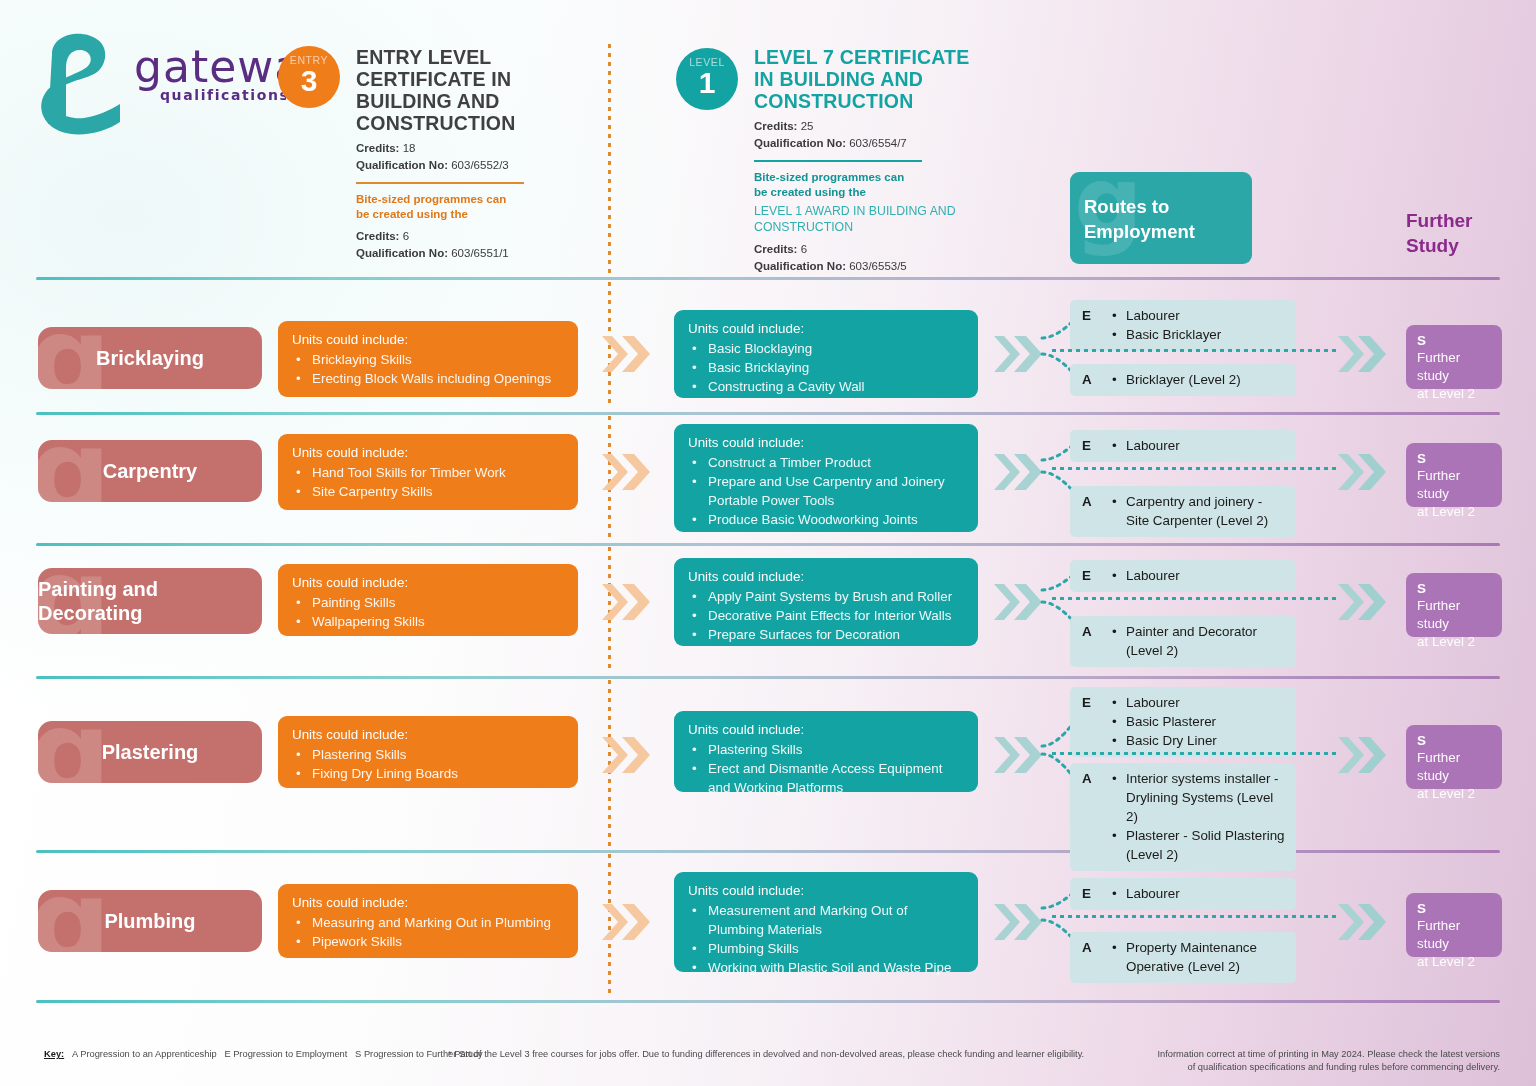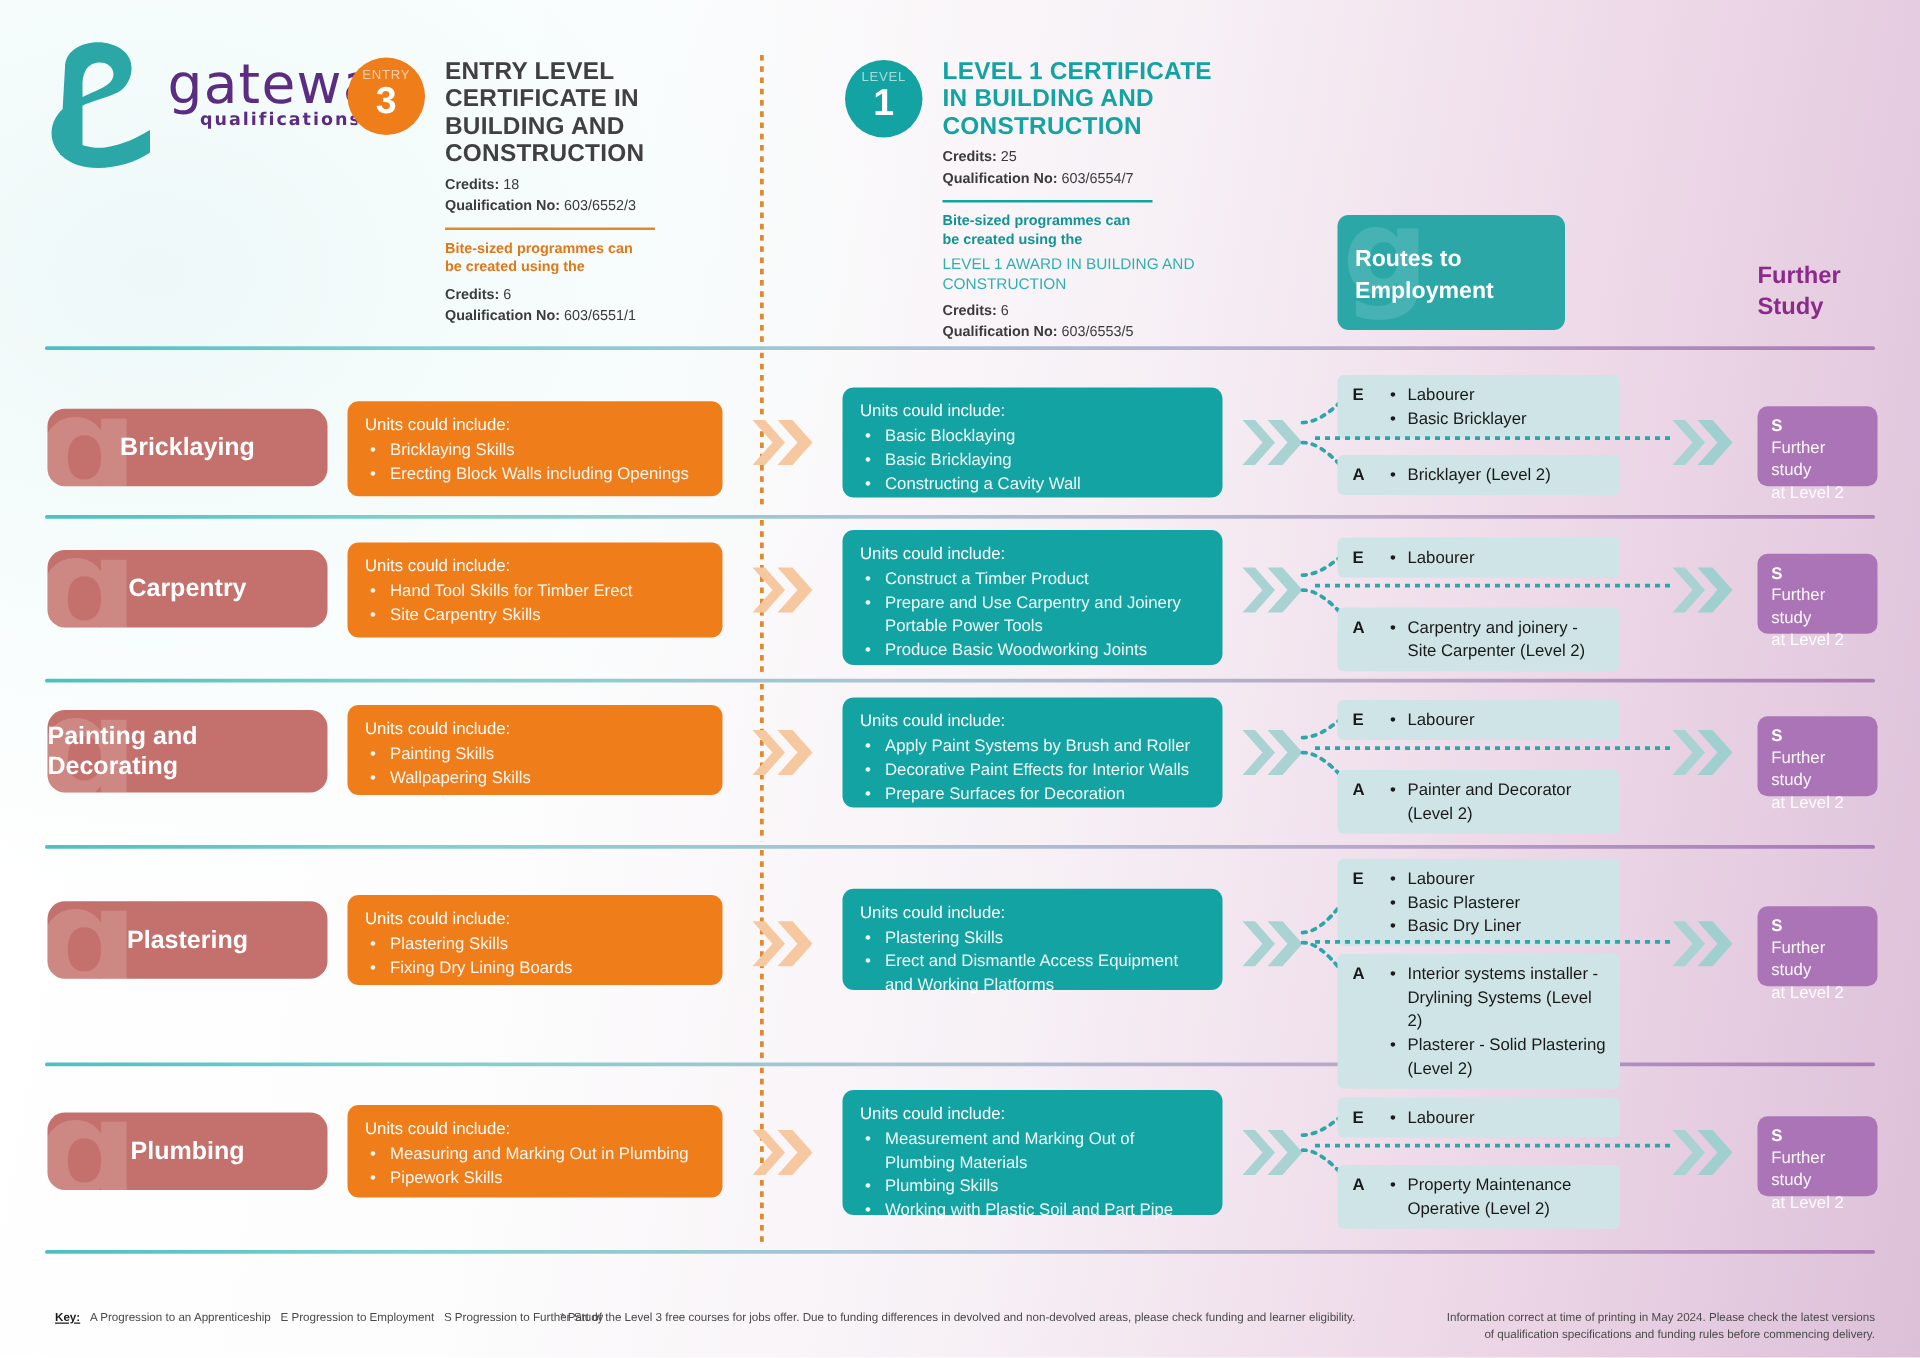--- a/index.html
+++ b/index.html
@@ -174,21 +174,21 @@
       </div>
     </div>
   </div>
 
   <div class="hdr" style="left:676px;top:46px;width:300px;">
     <div class="circ" style="left:0;top:2px;background:#13a3a3;">
       <span class="w">LEVEL</span>
       <span class="n">1</span>
     </div>
     <div style="margin-left:78px;">
-      <h2 style="color:#13a3a3;">LEVEL 1 CERTIFICATE IN BUILDING AND CONSTRUCTION</h2>
+      <h2 style="color:#13a3a3;">LEVEL 7 CERTIFICATE IN BUILDING AND CONSTRUCTION</h2>
       <div class="metal">
         <b>Credits:</b>
         <span>25</span>
       </div>
       <div class="metal" style="margin-top:0;">
         <b>Qualification No:</b>
         <span>603/6554/7</span>
       </div>
       <div class="rule" style="background:#13a3a3;"></div>
       <div class="bite" style="color:#109494;">Bite-sized programmes can</div>
@@ -312,21 +312,21 @@
 
   <div class="row">
     <div class="subject" style="top:440px;height:62px;">
       <span class="gm">g</span>
       <span class="lab">Carpentry</span>
     </div>
 
     <div class="units entry" style="top:434px;height:76px;">
       <div class="ttl">Units could include:</div>
       <ul>
-        <li>Hand Tool Skills for Timber Erect</li>
+        <li>Hand Tool Skills for Timber Work</li>
         <li>Site Carpentry Skills</li>
       </ul>
     </div>
 
     <div class="chev" style="left:600px;top:450px;">
       <svg width="52" height="44" viewBox="0 0 52 44">
         <path d="M2 4 L18 22 L2 40 L12 40 L28 22 L12 4 Z" fill="#f6c8a0"></path>
         <path d="M22 4 L38 22 L22 40 L34 40 L50 22 L34 4 Z" fill="#f6c8a0"></path>
       </svg>
     </div>
@@ -565,21 +565,21 @@
         <path d="M2 4 L18 22 L2 40 L12 40 L28 22 L12 4 Z" fill="#f6c8a0"></path>
         <path d="M22 4 L38 22 L22 40 L34 40 L50 22 L34 4 Z" fill="#f6c8a0"></path>
       </svg>
     </div>
 
     <div class="units lvl1" style="top:872px;height:100px;">
       <div class="ttl">Units could include:</div>
       <ul>
         <li>Measurement and Marking Out of Plumbing Materials</li>
         <li>Plumbing Skills</li>
-        <li>Working with Plastic Soil and Part Pipe</li>
+        <li>Working with Plastic Soil and Waste Pipe</li>
       </ul>
     </div>
 
     <div class="chev" style="left:992px;top:900px;">
       <svg width="52" height="44" viewBox="0 0 52 44">
         <path d="M2 4 L18 22 L2 40 L12 40 L28 22 L12 4 Z" fill="#a9d3d2"></path>
         <path d="M22 4 L38 22 L22 40 L34 40 L50 22 L34 4 Z" fill="#a9d3d2"></path>
       </svg>
     </div>
 

